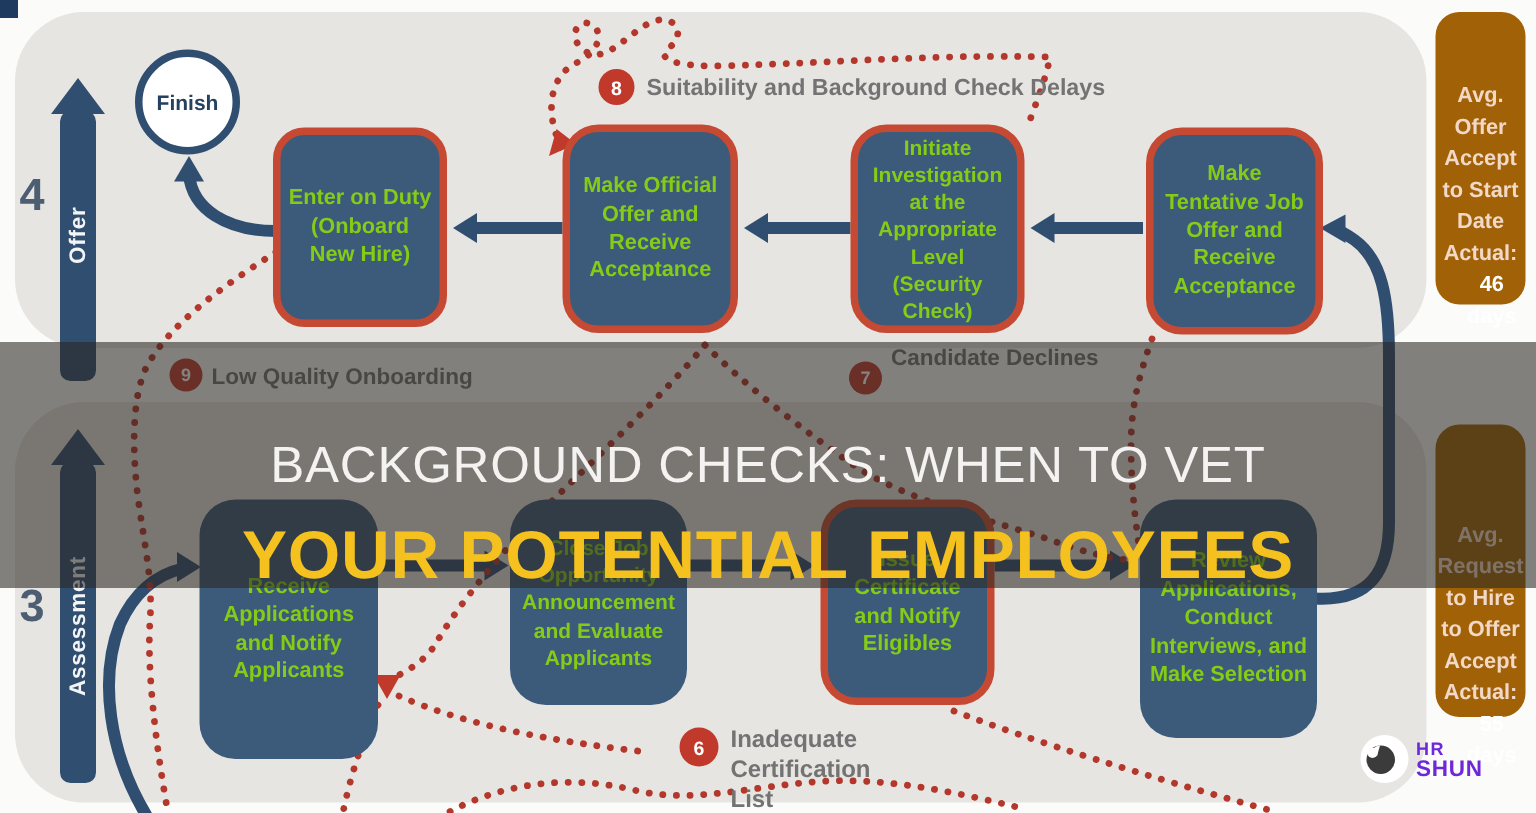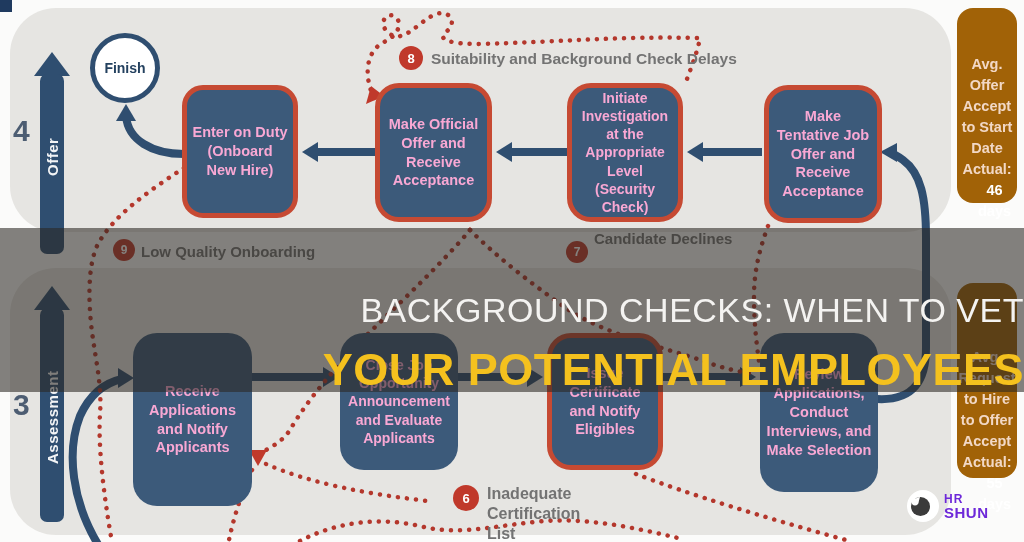--- a/index.html
+++ b/index.html
@@ -8,21 +8,21 @@
     background:#fbfbfa;font-family:"Liberation Sans", sans-serif;
   }
   .corner-chip{position:absolute;left:0;top:0;width:12px;height:12px;background:#1f3a5f;}
   .lane{position:absolute;left:10px;width:941px;background:#e6e5e2;border-radius:46px;}
   .lane4{top:8px;height:224px;}
   .lane3{top:268px;height:267px;}
   svg.flow{position:absolute;left:0;top:0;z-index:3;}
   
   .node{
     position:absolute;z-index:4;background:#3c5a7a;border-radius:24px;
-    color:#f9a8d4;font-weight:bold;font-size:14.5px;line-height:1.3;
+    color:#84cc16;font-weight:bold;font-size:14.5px;line-height:1.3;
     display:flex;align-items:center;justify-content:center;text-align:center;
     padding:6px 4px;box-sizing:border-box;
   }
   .node.accent{border:5px solid #c64a33;}
   .finish{
     position:absolute;z-index:4;left:90px;top:33px;width:70px;height:70px;
     background:#ffffff;border:5px solid #2f4e70;border-radius:50%;
     display:flex;align-items:center;justify-content:center;
     color:#24415f;font-weight:bold;font-size:14px;box-sizing:border-box;
   }
@@ -44,21 +44,21 @@
     font-size:14.5px;font-weight:600;line-height:21px;text-align:center;
     box-sizing:border-box;
   }
   .panel .val{color:#ffffff;font-weight:bold;margin-left:15px;}
   .panel-offer{top:8px;padding-top:46px;}
   .panel-assess{top:283px;padding-top:64px;}
   .overlay{
     position:absolute;z-index:6;left:0;top:228px;width:1024px;height:164px;
     background:rgba(43,40,34,0.58);pointer-events:none;
   }
-  .title{position:absolute;z-index:7;left:0;width:1024px;text-align:right;}
+  .title{position:absolute;z-index:7;left:0;width:1024px;text-align:center;}
   .title-1{top:291px;color:#f4f3f1;font-size:34px;font-weight:500;letter-spacing:.5px;}
   .title-2{top:344px;color:#f4c11e;font-size:45px;font-weight:bold;letter-spacing:.5px;}
   .logo{position:absolute;z-index:8;left:906px;top:489px;display:flex;align-items:center;}
   .logo-text{color:#6d28d9;font-weight:700;margin-left:4px;line-height:1;}
   .logo-text .l1{font-size:12px;letter-spacing:1px;}
   .logo-text .l2{font-size:15px;letter-spacing:.5px;}
 </style>
 </head>
 <body>
 

